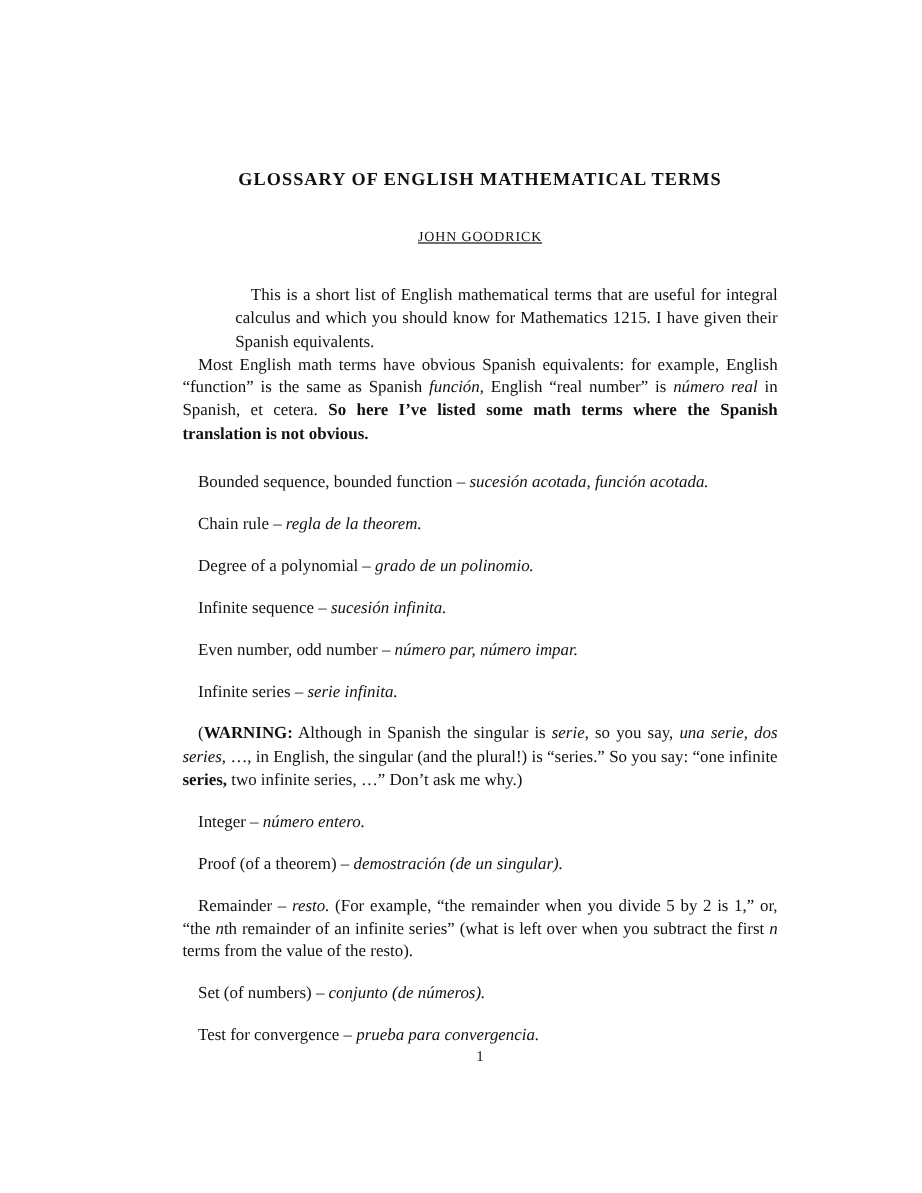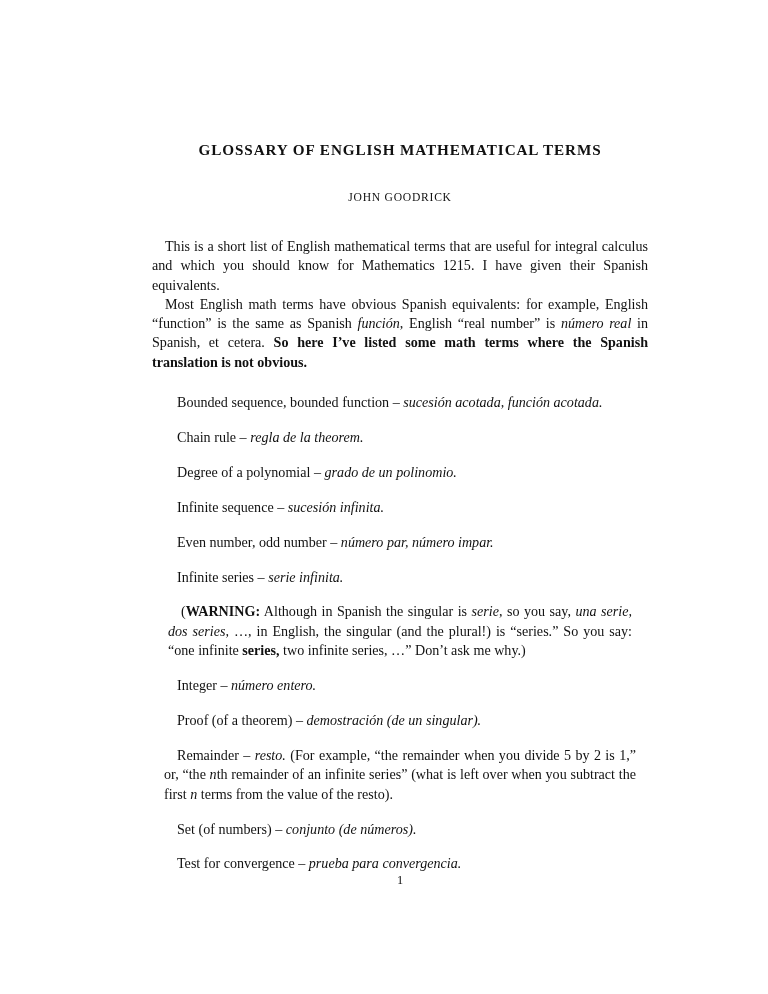--- a/index.html
+++ b/index.html
@@ -39,54 +39,56 @@
     white-space: nowrap;
   }
   .doc-author {
     font-size: 11.6px;
     text-align: center;
     letter-spacing: 0.75px;
     margin: 0;
     padding: 0;
     line-height: 16px;
     margin-top: 30px;
+    text-decoration: underline;
   }
   .para {
     font-size: 14.1px;
     line-height: 19.3px;
     text-align: justify;
     text-justify: inter-word;
     margin: 0;
     padding: 0;
     hyphens: none;
   }
   .para.first-intro {
     margin-top: 31px;
     text-indent: 13px;
+    margin-left: 44px;
   }
   .para.intro-next {
     text-indent: 13px;
   }
   .entry {
     font-size: 14.1px;
     line-height: 19.3px;
     text-align: justify;
-    margin: 12px;
+    margin: 0;
     padding: 0;
     text-indent: 13px;
     margin-top: 15.6px;
   }
   .entry.first-entry {
     margin-top: 21px;
   }
   .note {
     font-size: 14.1px;
     line-height: 19.3px;
     text-align: justify;
-    margin: 16px;
+    margin: 0;
     padding: 0;
     text-indent: 13px;
     margin-top: 15.6px;
   }
   i, .it { }
   b, .bd { font-weight: bold; }
   .page-number {
     position: absolute;
     left: 0;
     top: 872px;

